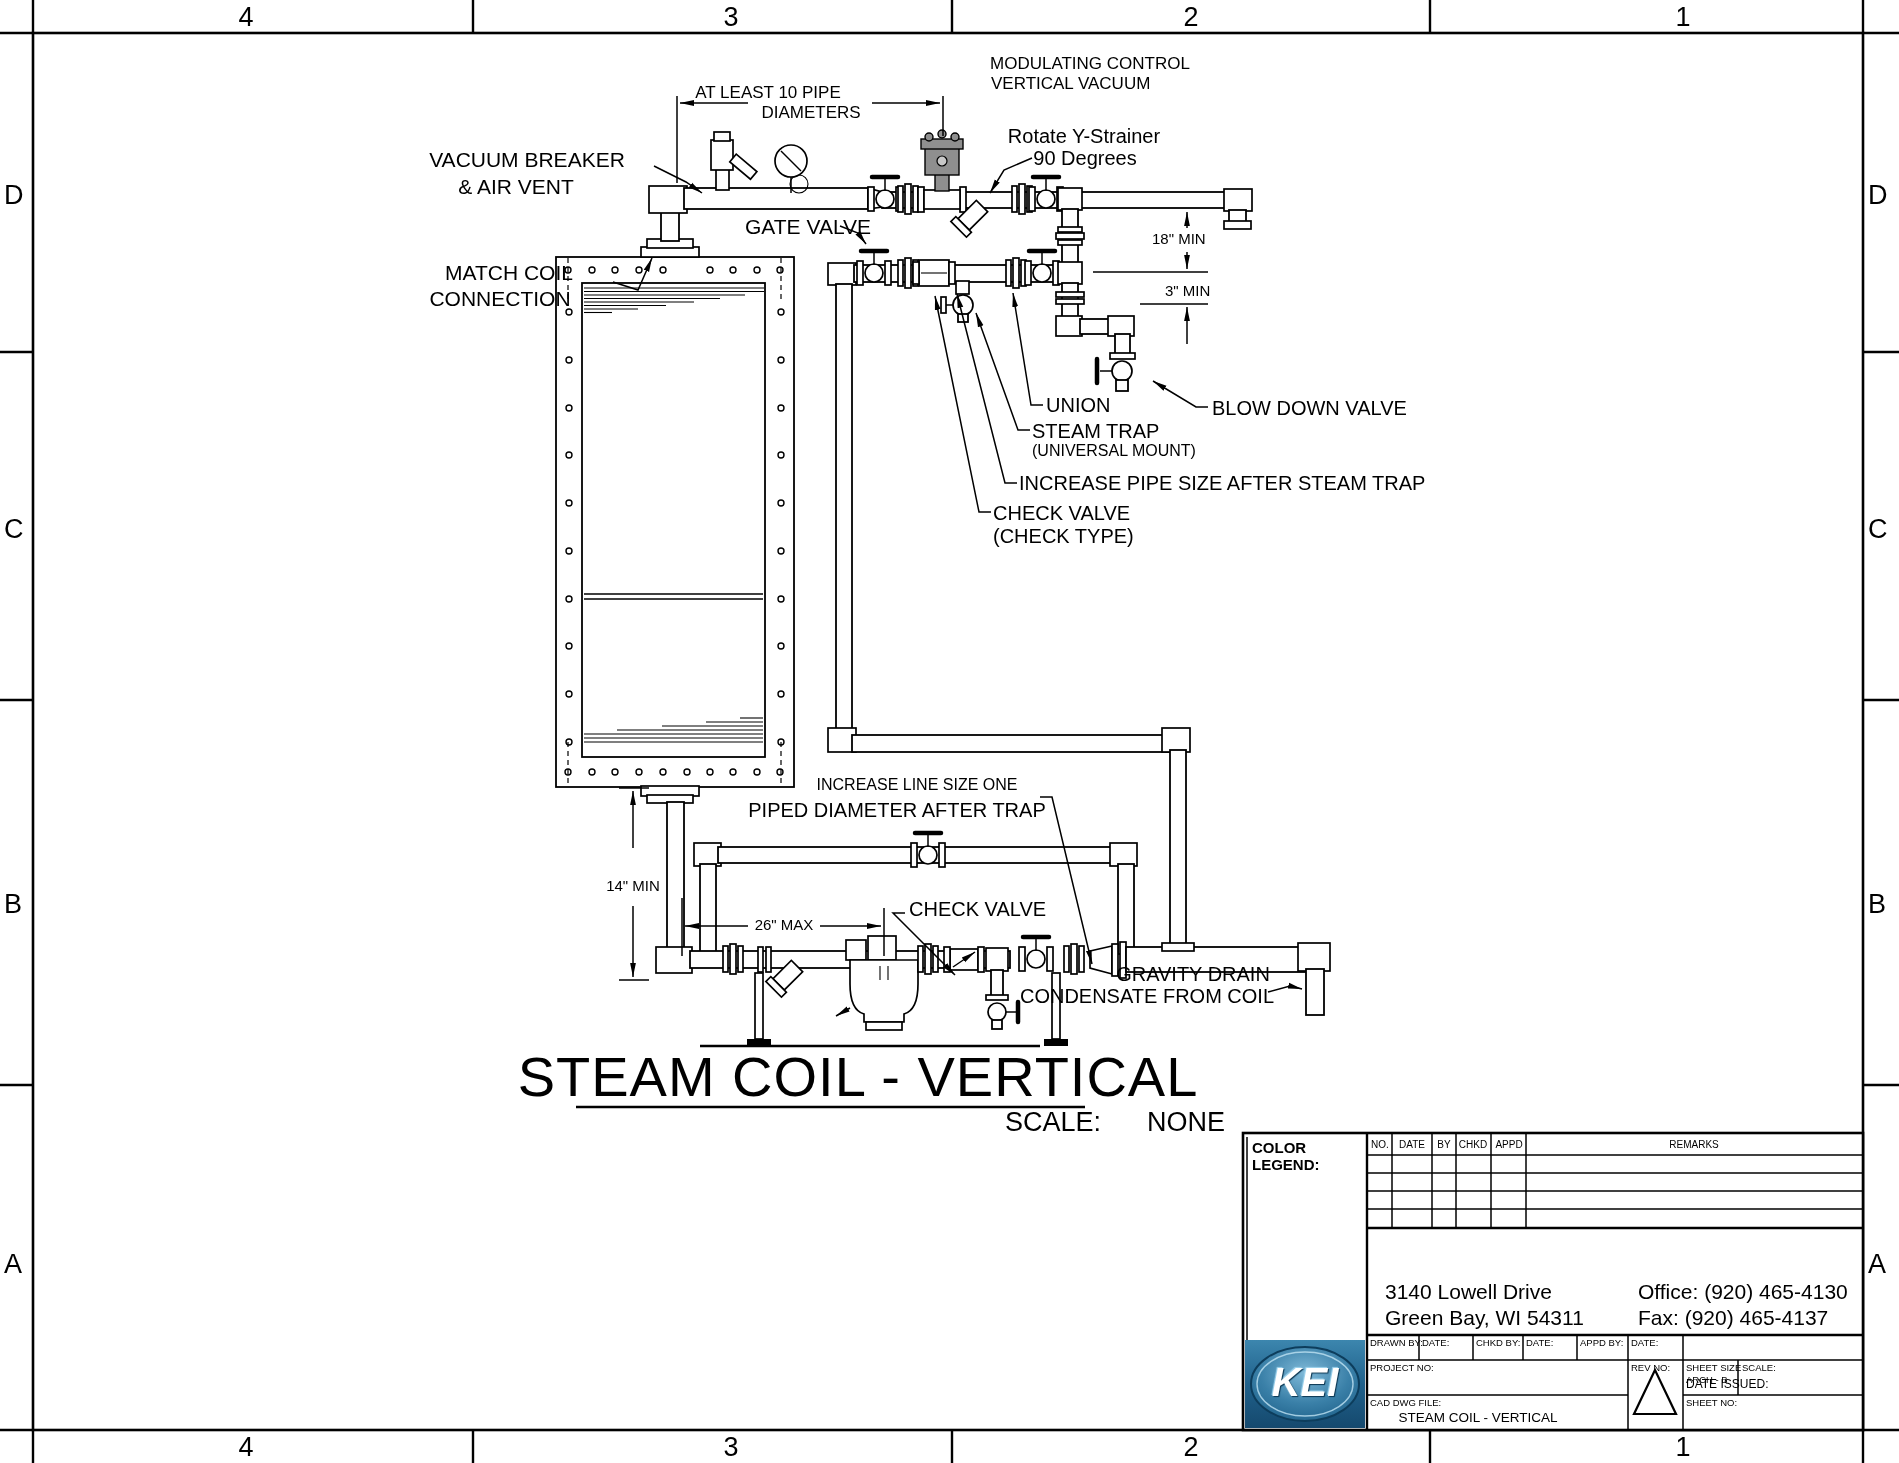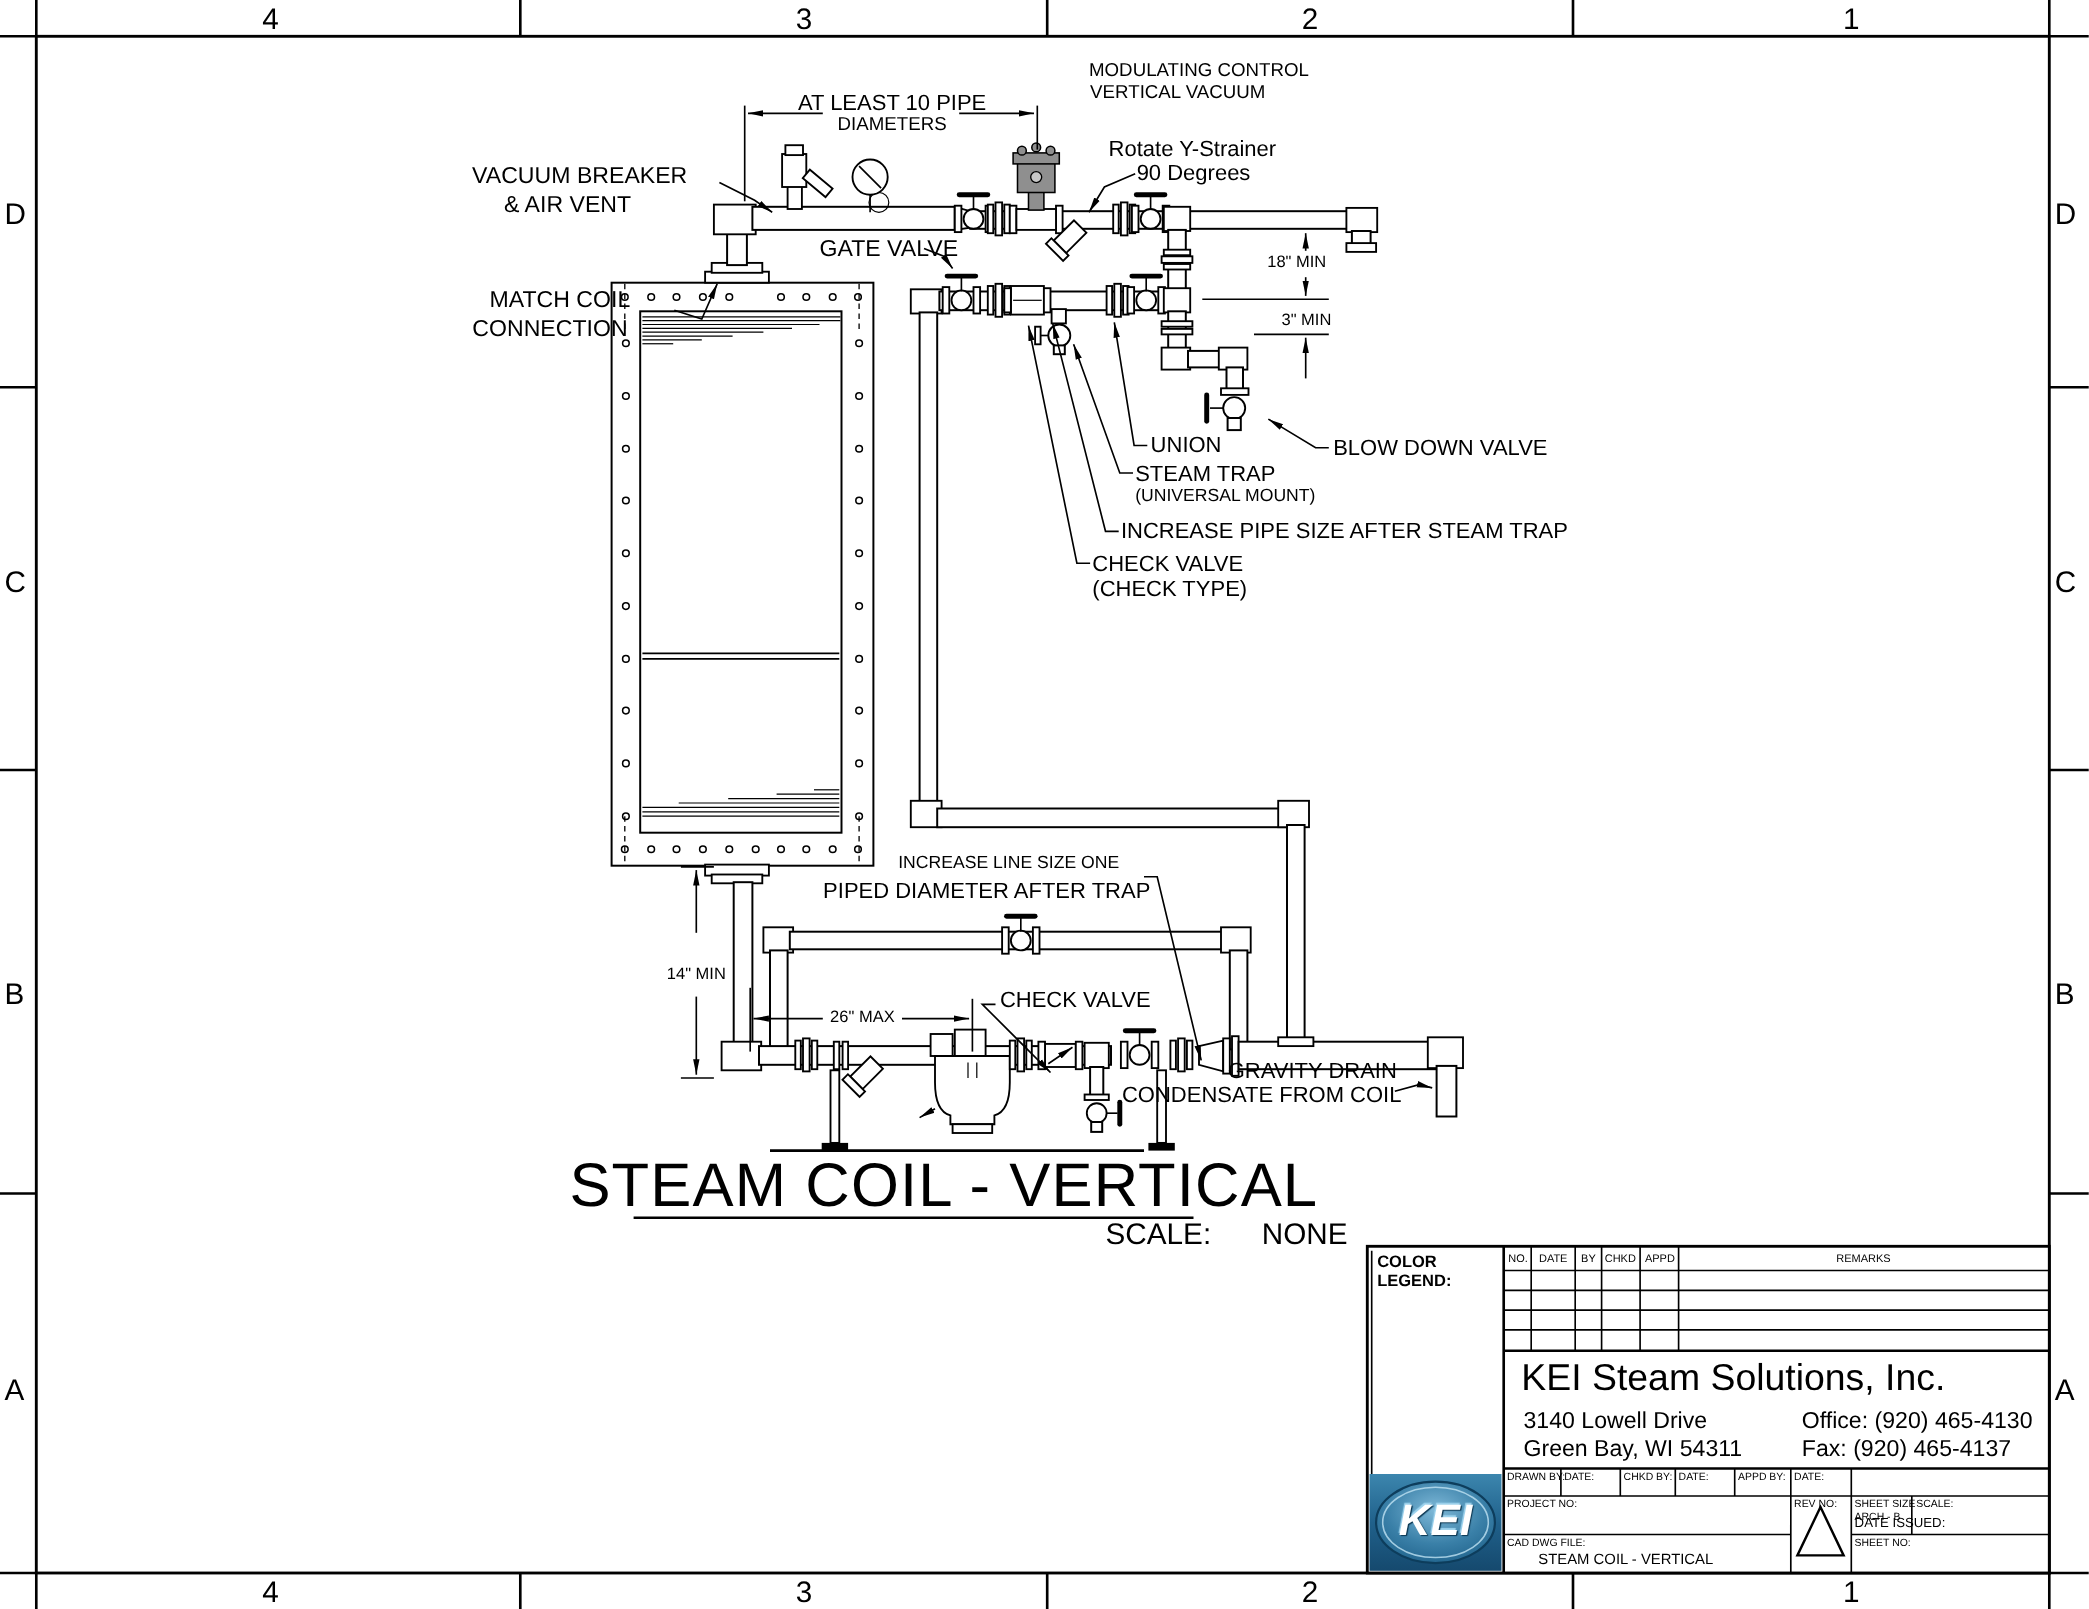--- a/index.html
+++ b/index.html
@@ -424,21 +424,21 @@
 <div class="zone" style="left:4px;top:514px">C</div>
 <div class="zone" style="left:4px;top:889px">B</div>
 <div class="zone" style="left:4px;top:1249px">A</div>
 <div class="zone" style="left:1868px;top:180px">D</div>
 <div class="zone" style="left:1868px;top:514px">C</div>
 <div class="zone" style="left:1868px;top:889px">B</div>
 <div class="zone" style="left:1868px;top:1249px">A</div>
 
 <div class="lbl" style="left:990px;top:55px;font-size:17px">MODULATING CONTROL</div>
 <div class="lbl" style="left:991px;top:75px;font-size:17px">VERTICAL VACUUM</div>
-<div class="lbl c" style="left:811px;top:84px;font-size:20px">AT LEAST 10 PIPE</div>
+<div class="lbl c" style="left:768px;top:84px;font-size:17px">AT LEAST 10 PIPE</div>
 <div class="lbl c" style="left:811px;top:104px;font-size:17px">DIAMETERS</div>
 <div class="lbl c" style="left:527px;top:149px;font-size:21px">VACUUM BREAKER</div>
 <div class="lbl c" style="left:516px;top:176px;font-size:21px">&amp; AIR VENT</div>
 <div class="lbl c" style="left:509px;top:262px;font-size:21px">MATCH COIL</div>
 <div class="lbl c" style="left:500px;top:288px;font-size:21px">CONNECTION</div>
 <div class="lbl c" style="left:1084px;top:126px;font-size:20px">Rotate Y-Strainer</div>
 <div class="lbl c" style="left:1085px;top:148px;font-size:20px">90 Degrees</div>
 <div class="lbl" style="left:745px;top:216px;font-size:21px">GATE VALVE</div>
 <div class="lbl dim" style="left:1150px;top:231px">18" MIN</div>
 <div class="lbl dim" style="left:1163px;top:283px">3" MIN</div>
@@ -462,21 +462,20 @@
 <div class="lbl" style="left:1147px;top:1108px;font-size:27px">NONE</div>
 
 <div class="tbt" style="left:1252px;top:1139px;font-size:15px;font-weight:bold">COLOR</div>
 <div class="tbt" style="left:1252px;top:1156px;font-size:15px;font-weight:bold">LEGEND:</div>
 <div class="tbt c" style="left:1380px;top:1139px;font-size:10px">NO.</div>
 <div class="tbt c" style="left:1412px;top:1139px;font-size:10px">DATE</div>
 <div class="tbt c" style="left:1444px;top:1139px;font-size:10px">BY</div>
 <div class="tbt c" style="left:1473px;top:1139px;font-size:10px">CHKD</div>
 <div class="tbt c" style="left:1509px;top:1139px;font-size:10px">APPD</div>
 <div class="tbt c" style="left:1694px;top:1139px;font-size:10px">REMARKS</div>
-<div class="tbt" style="left:1383px;top:1234px;font-size:34px">KEI Steam Solutions, Inc.</div>
 <div class="tbt" style="left:1385px;top:1280px;font-size:21px">3140 Lowell Drive</div>
 <div class="tbt" style="left:1385px;top:1306px;font-size:21px">Green Bay, WI 54311</div>
 <div class="tbt" style="left:1638px;top:1280px;font-size:21px">Office: (920) 465-4130</div>
 <div class="tbt" style="left:1638px;top:1306px;font-size:21px">Fax: (920) 465-4137</div>
 <div class="tbt" style="left:1370px;top:1337px;font-size:9.5px">DRAWN BY:</div>
 <div class="tbt" style="left:1422px;top:1337px;font-size:9.5px">DATE:</div>
 <div class="tbt" style="left:1476px;top:1337px;font-size:9.5px">CHKD BY:</div>
 <div class="tbt" style="left:1526px;top:1337px;font-size:9.5px">DATE:</div>
 <div class="tbt" style="left:1580px;top:1337px;font-size:9.5px">APPD BY:</div>
 <div class="tbt" style="left:1631px;top:1337px;font-size:9.5px">DATE:</div>

